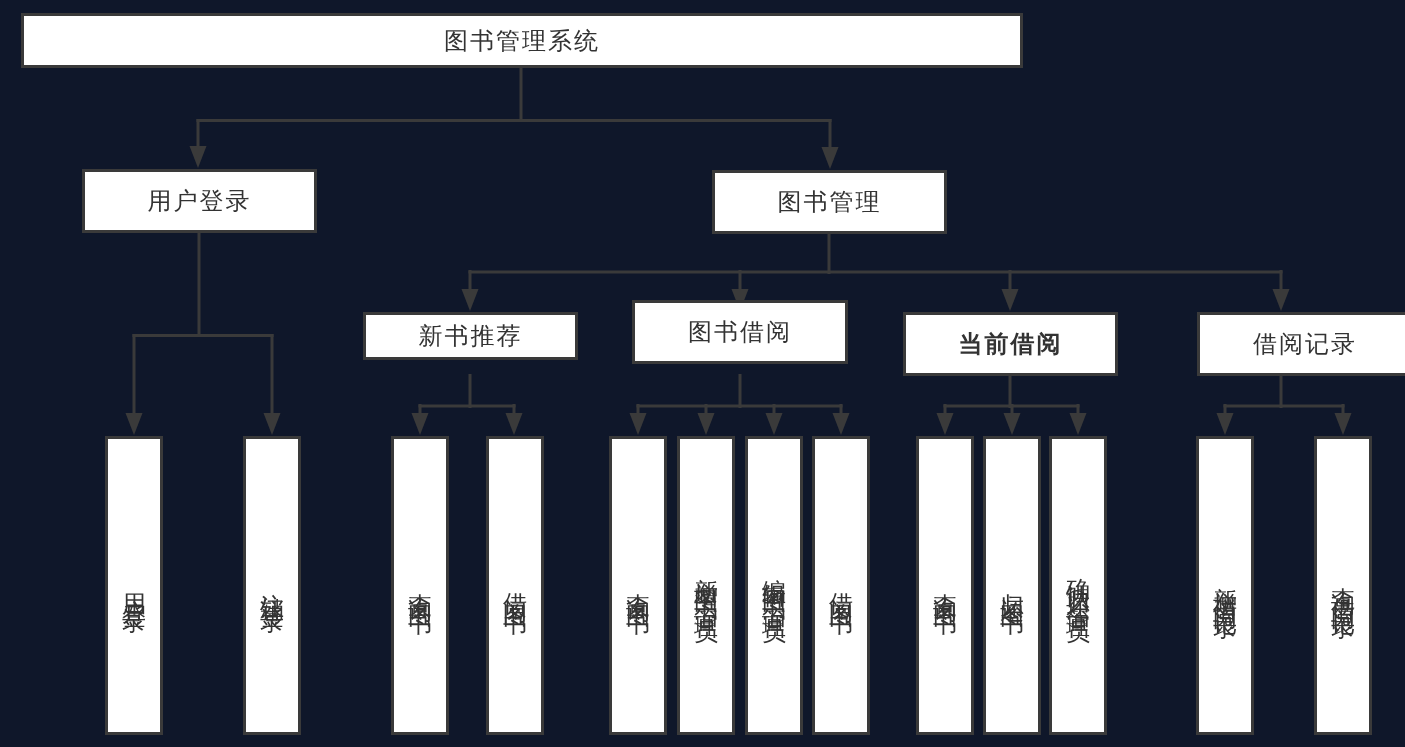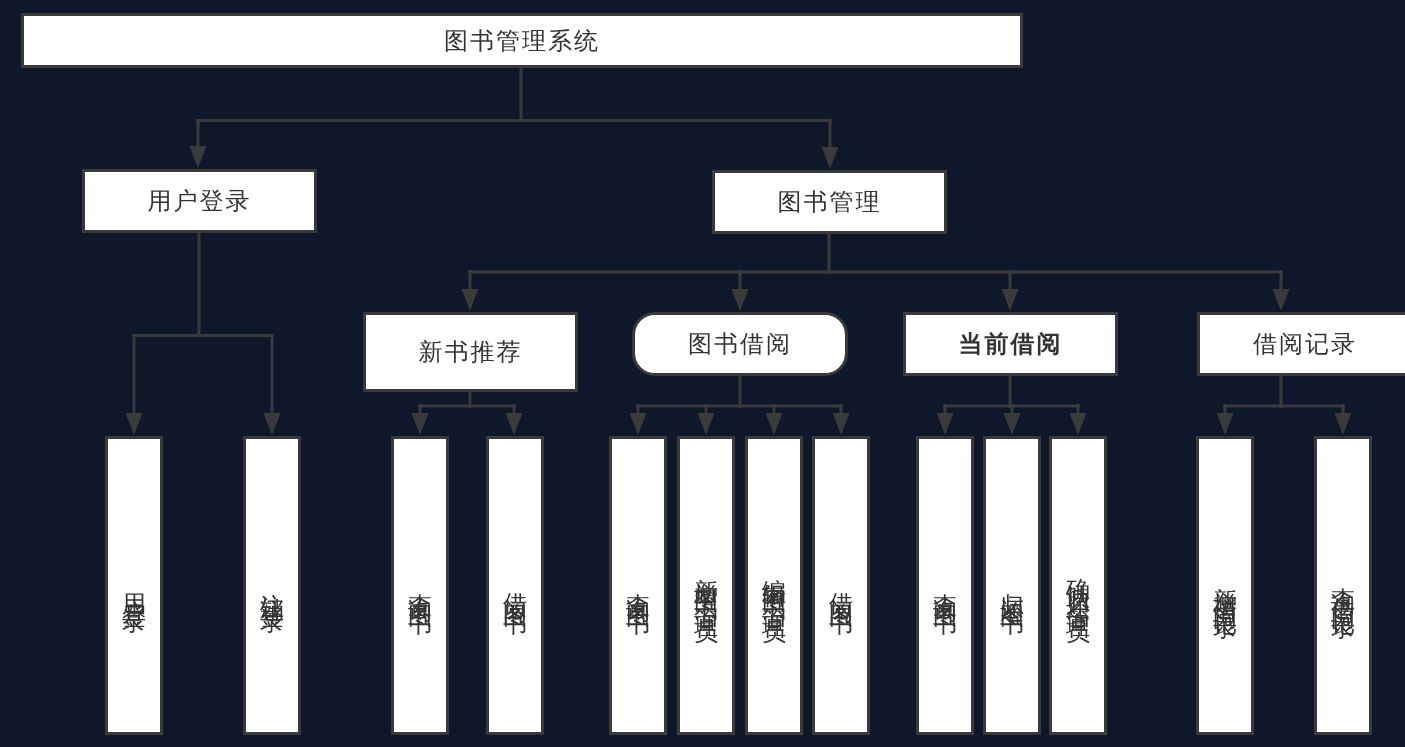--- a/index.html
+++ b/index.html
@@ -117,24 +117,24 @@
     <span class="hlabel">图书管理系统</span>
   </div>
 
   <div class="node" style="left:82px; top:169px; width:235px; height:64px;">
     <span class="hlabel">用户登录</span>
   </div>
   <div class="node" style="left:712px; top:170px; width:235px; height:64px;">
     <span class="hlabel">图书管理</span>
   </div>
 
-  <div class="node" style="left:363px; top:312px; width:215px; height:80px;">
+  <div class="node" style="left:363px; top:312px; width:215px; height:48px;">
     <span class="hlabel">新书推荐</span>
   </div>
-  <div class="node" style="left:632px; top:312px; width:216px; height:64px;border-radius:23px;">
+  <div class="node" style="left:632px; top:300px; width:216px; height:64px;">
     <span class="hlabel">图书借阅</span>
   </div>
   <div class="node" style="left:903px; top:312px; width:215px; height:64px;font-weight:bold;">
     <span class="hlabel">当前借阅</span>
   </div>
   <div class="node" style="left:1173px; top:312px; width:216px; height:64px;margin-left:24px;">
     <span class="hlabel">借阅记录</span>
   </div>
 
   <div class="node" style="left:105px; top:436px; width:58px; height:299px;">

